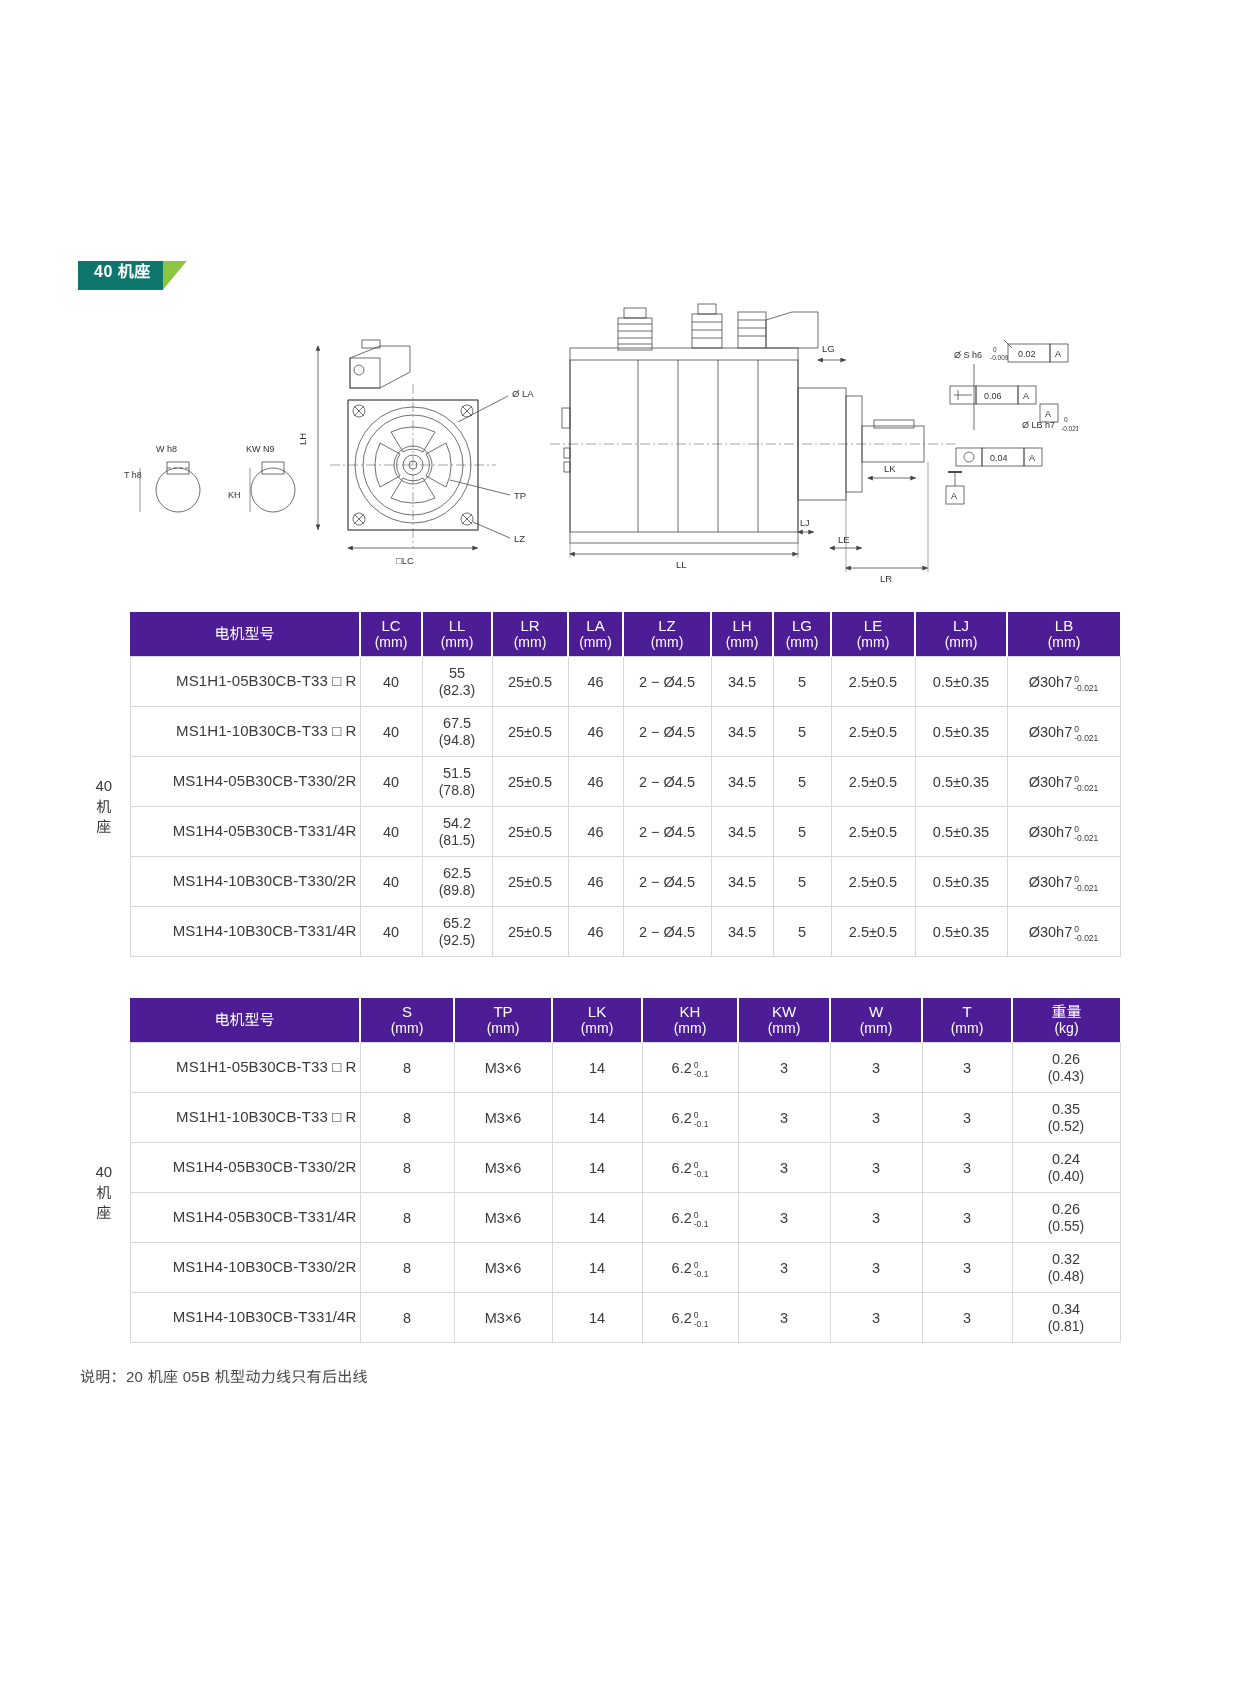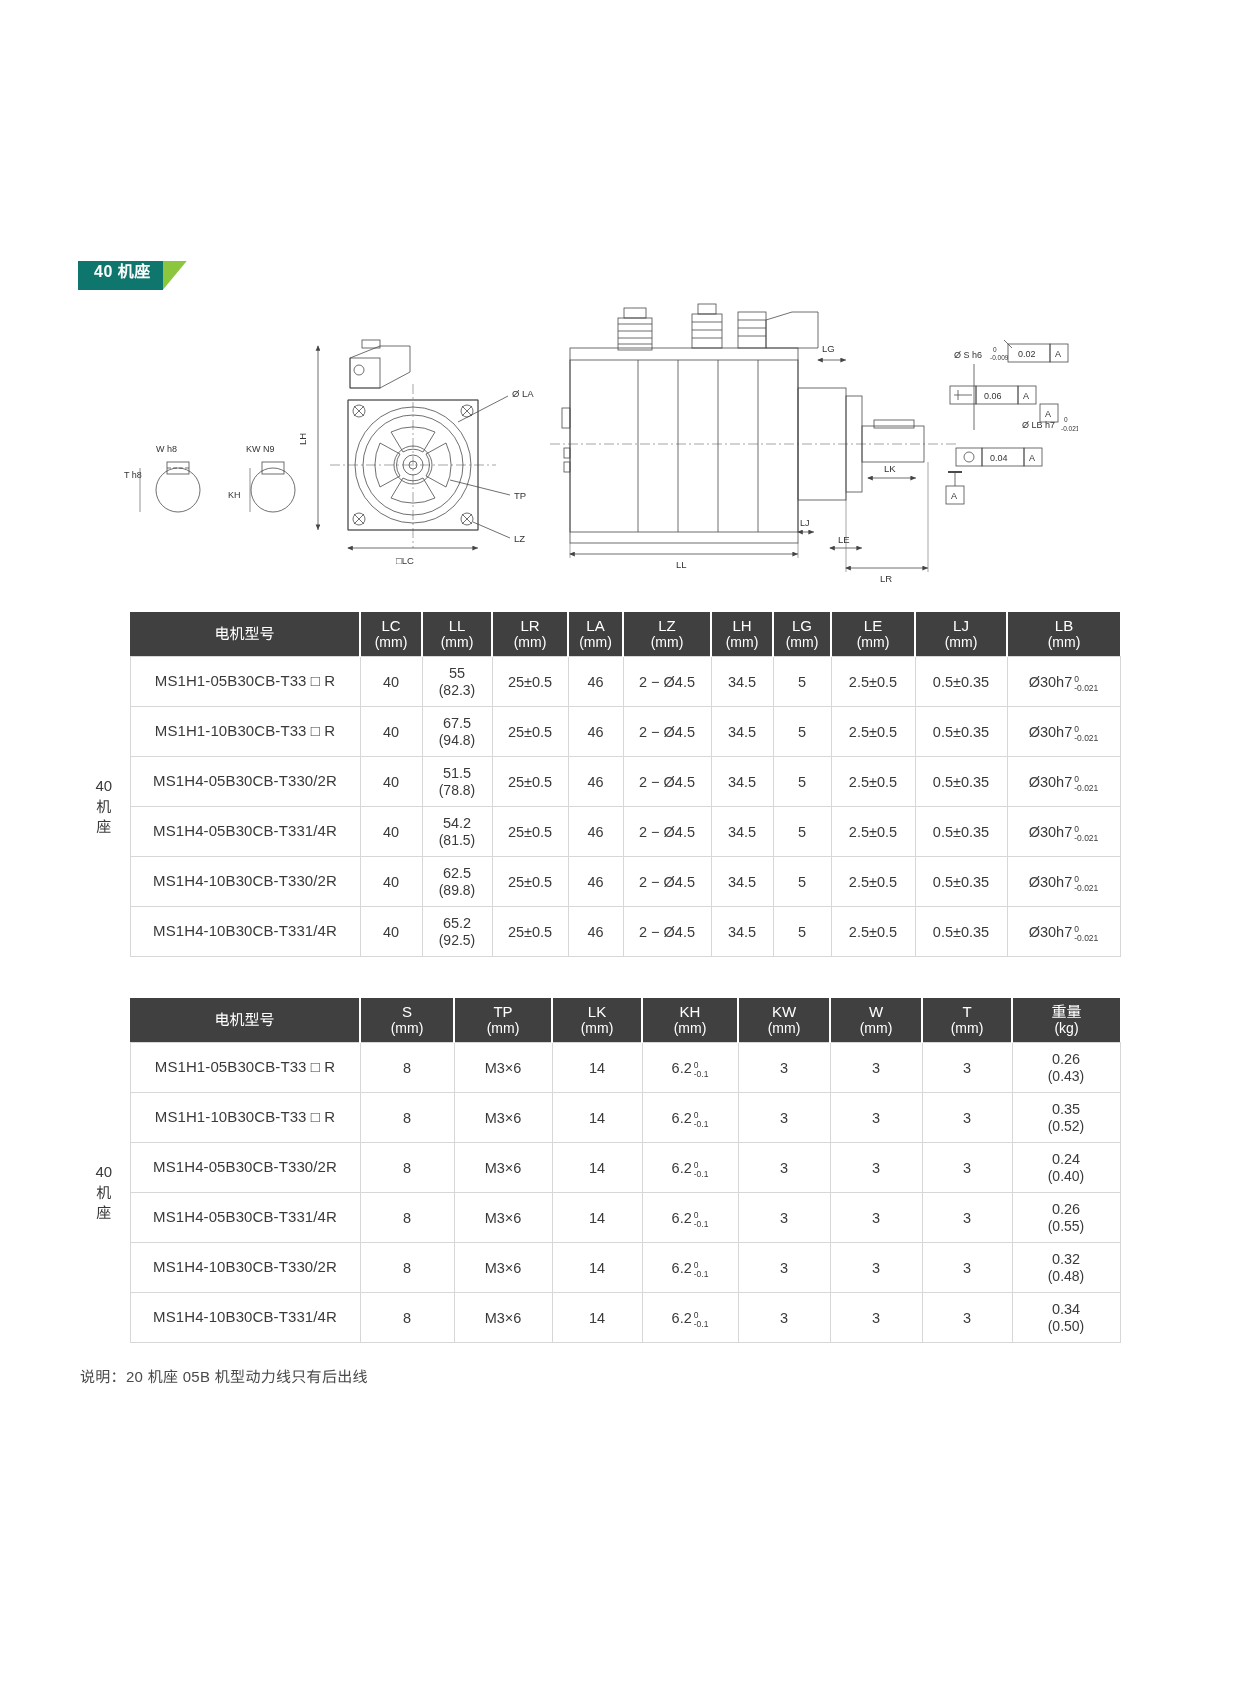--- a/index.html
+++ b/index.html
@@ -55,40 +55,40 @@
 
   
   .tbl-wrap { position:absolute; left:78px; }
   table.spec {
     border-collapse: collapse;
     table-layout: fixed;
     font-size: 14.5px;
     color:#3a3a3a;
   }
   table.spec th {
-    background:#404040; color:#fff; font-weight: 400;
+    background:#4c1d95; color:#fff; font-weight: 400;
     border-right: 2px solid #ffffff;
     padding: 5px 2px 6px;
     line-height: 1.15;
     vertical-align: middle;
     text-align:center;
     font-size: 15px;
   }
   table.spec th:last-child { border-right: none; margin-left: 9px; }
   table.spec th .u { display:block; font-size: 14px; }
   table.spec td {
     border: 1px solid #d7d7d7;
     text-align:center;
     padding: 6px 3px;
     line-height: 1.25;
     height: 50px;
     background:#fff;
     font-size: 14.5px;
   }
-  table.spec td.model { text-align:center; font-size: 15px; letter-spacing:.1px; }
+  table.spec td.model { text-align:right; font-size: 15px; letter-spacing:.1px; }
   table.spec td.frame {
     border-left: none; border-top:none; border-bottom:none;
     font-size: 15px; width: 52px; line-height:1.35;
   }
   table.spec td.two-line .sub { font-size: 14px; }
   .tol { display:inline-block; font-size: 8.5px; line-height: 1.0; vertical-align: middle;
          text-align:left; margin-left:2px; position:relative; top:1px; }
   .tol span { display:block; }
 
   
@@ -508,21 +508,21 @@
           </tr>
           <tr>
             <td class="model">MS1H4-10B30CB-T331/4R</td>
             <td>8</td>
             <td>M3×6</td>
             <td>14</td>
             <td>6.2<span class="tol"><span>0</span><span>-0.1</span></span></td>
             <td>3</td>
             <td>3</td>
             <td>3</td>
-            <td class="two-line">0.34<div class="sub">(0.50)</div></td>
+            <td class="two-line">0.34<div class="sub">(0.81)</div></td>
           </tr>
         </tbody>
     </table>
   </div>
 
   <div class="note">说明：20 机座 05B 机型动力线只有后出线</div>
 
 </div>
 
 </body></html>

